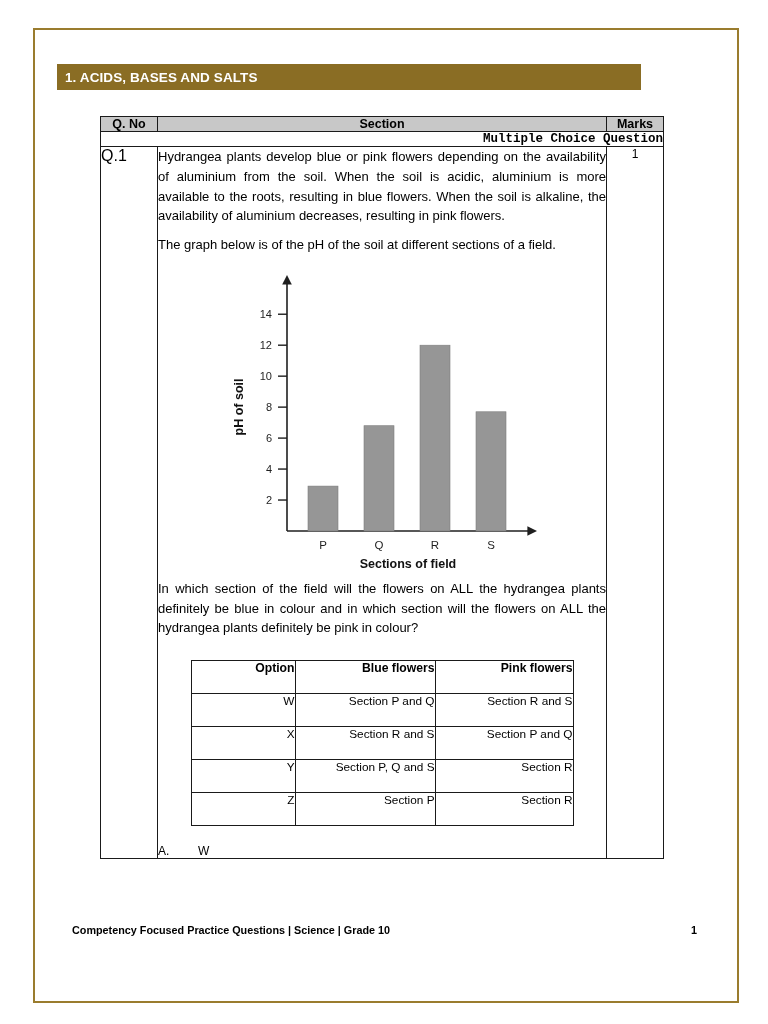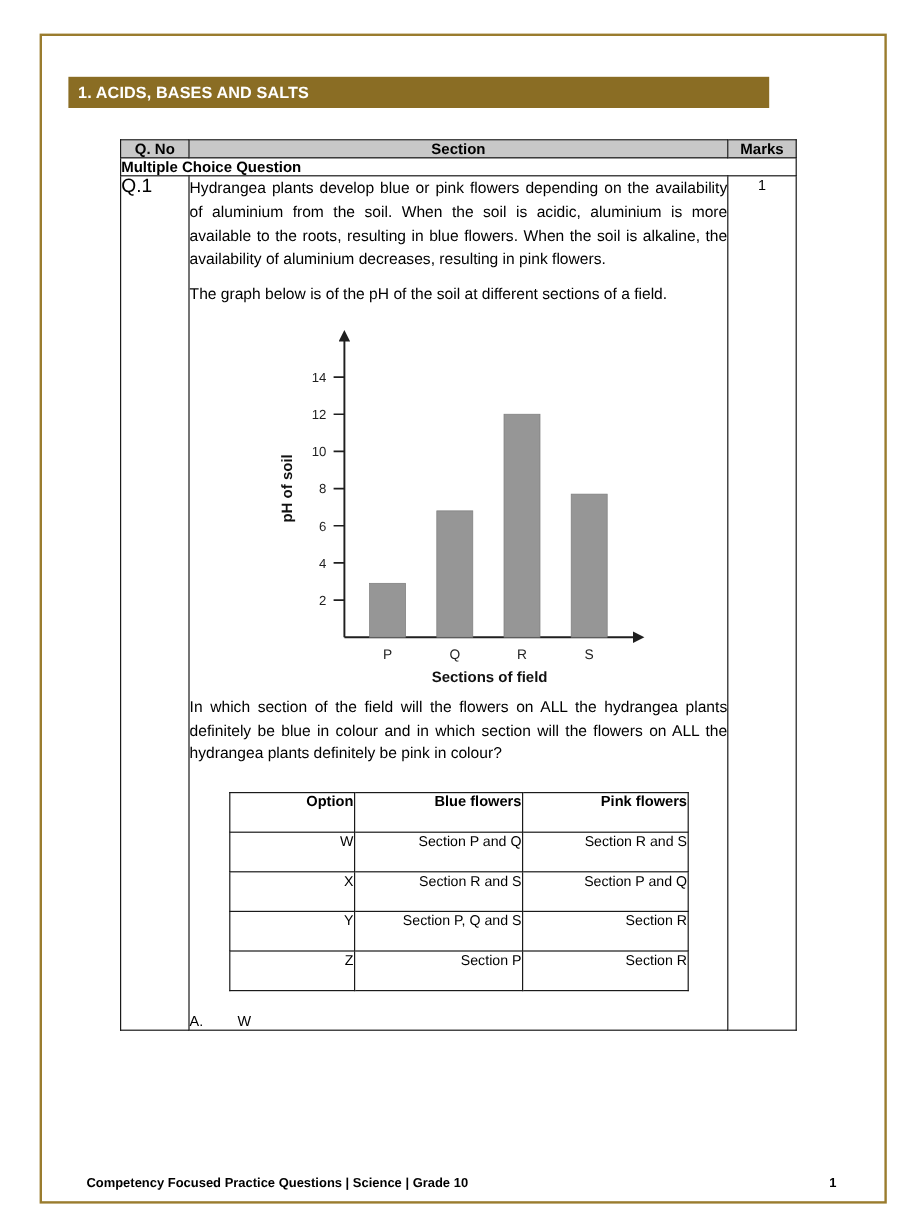--- a/index.html
+++ b/index.html
@@ -60,24 +60,25 @@
 
   .hdr-cell {
     background: #c8c8c8;
     text-align: center;
     font-size: 12.5px;
     font-weight: bold;
     padding: 9px 4px 9px 4px;
     vertical-align: middle;
   }
   .mcq-cell {
-    text-align: left;
+    text-align: right;
     font-size: 12.5px;
     font-weight: bold;
     padding: 9px 4px 9px 4px;
+    font-family: Liberation Mono, monospace;
   }
   .qno-cell {
     text-align: left;
     font-size: 16px;
     padding: 12px 0 0 8px;
   }
   .marks-cell {
     text-align: center;
     font-size: 12px;
     padding: 12px 0 0 0;
@@ -143,21 +144,21 @@
   #answer-line {
     margin-top: 18px;
     font-size: 12px;
     display: flex;
   }
   #answer-line .ans-marker { width: 40px; }
 
   
   #footer {
     position: absolute;
-    left: 72px; top: 980px;
+    left: 72px; top: 924px;
     width: 625px;
     display: flex;
     justify-content: space-between;
     align-items: center;
     font-size: 10.8px;
     font-weight: bold;
   }
 </style>
 </head>
 <body>

